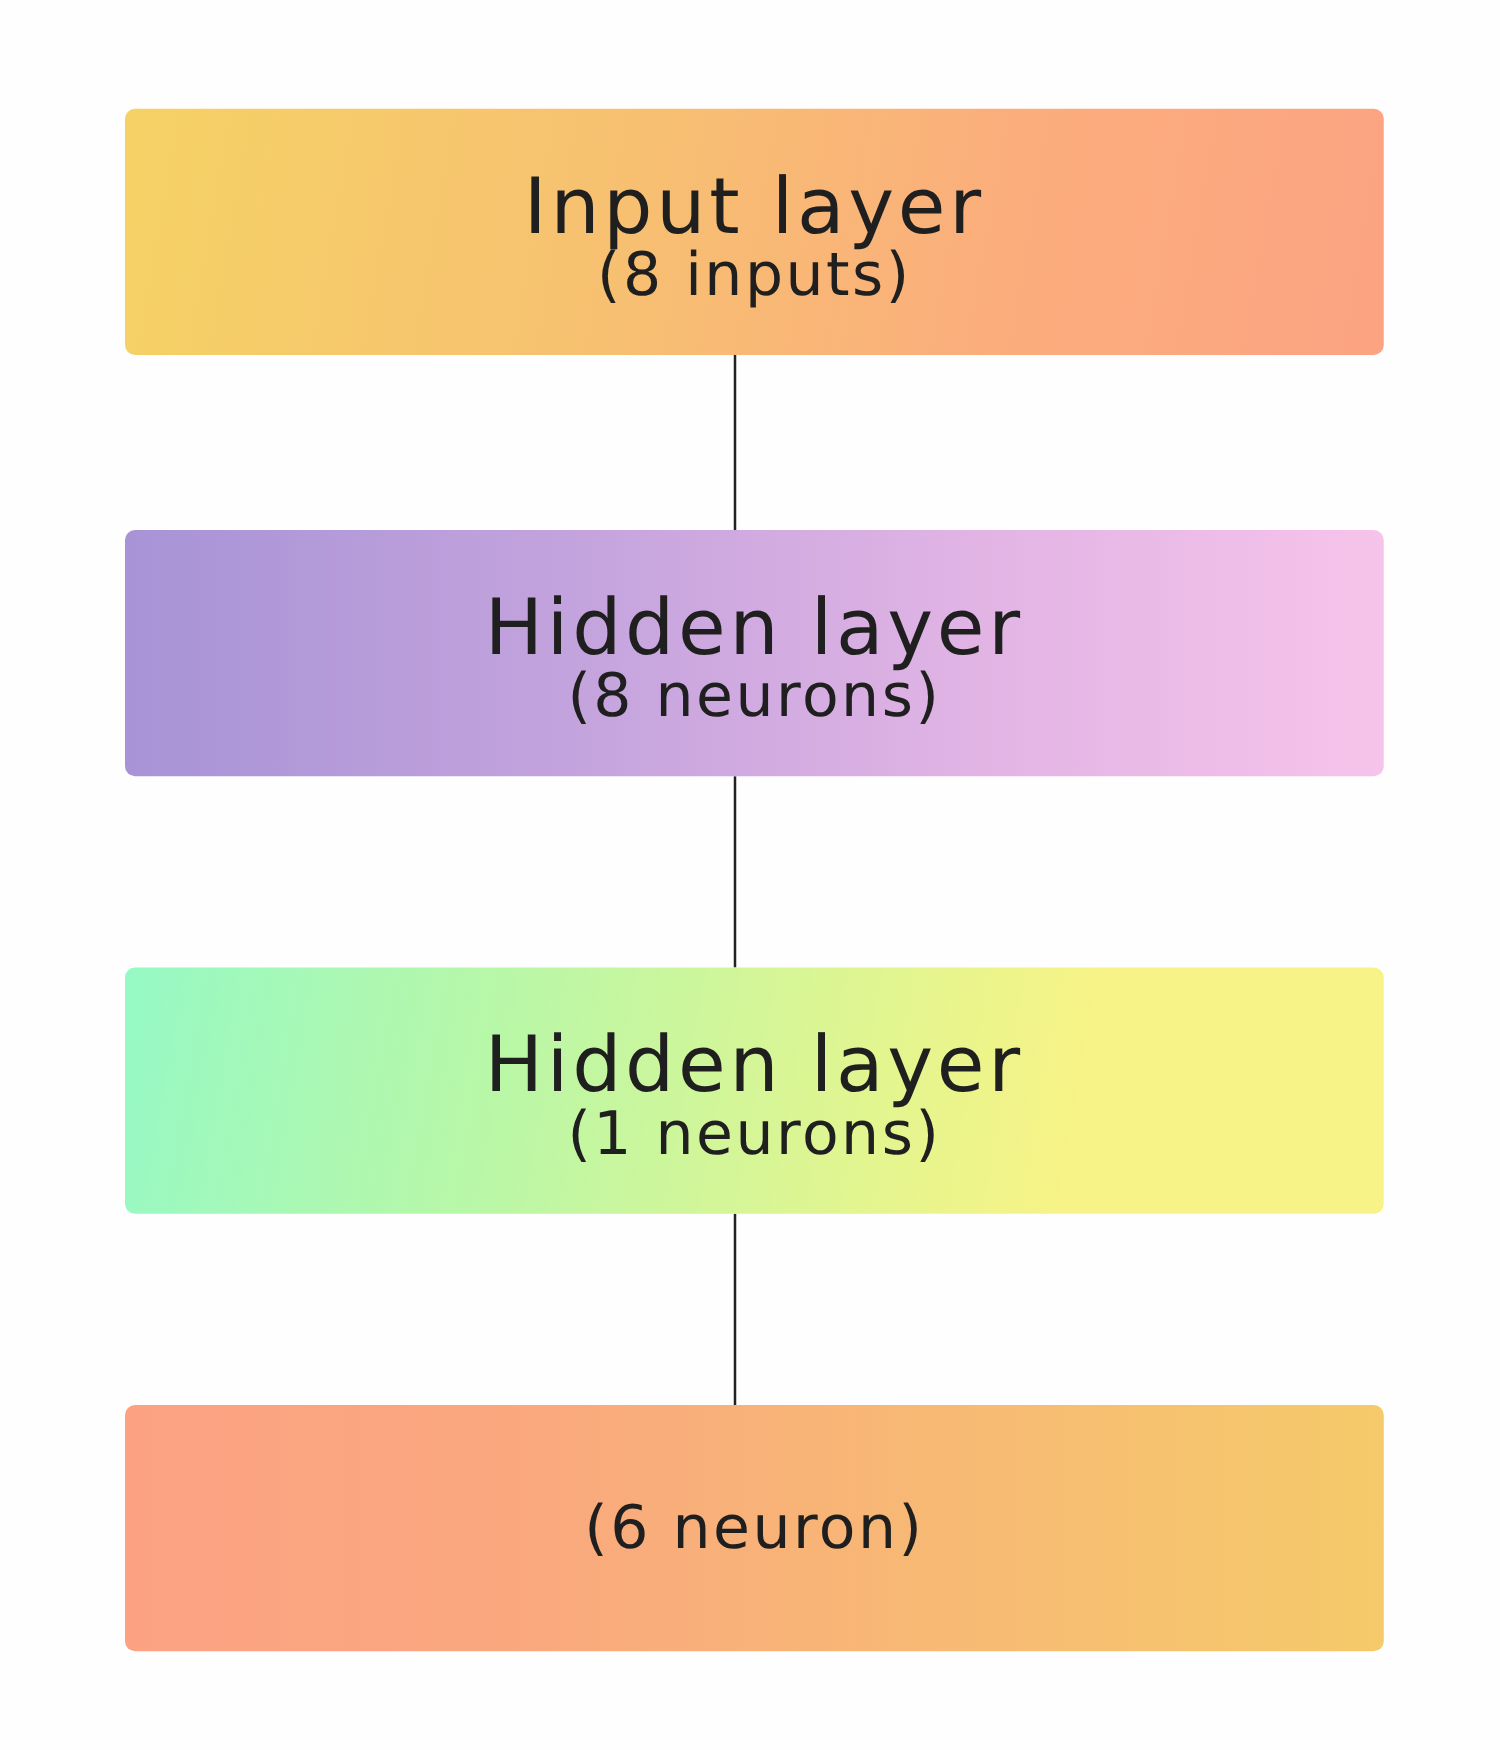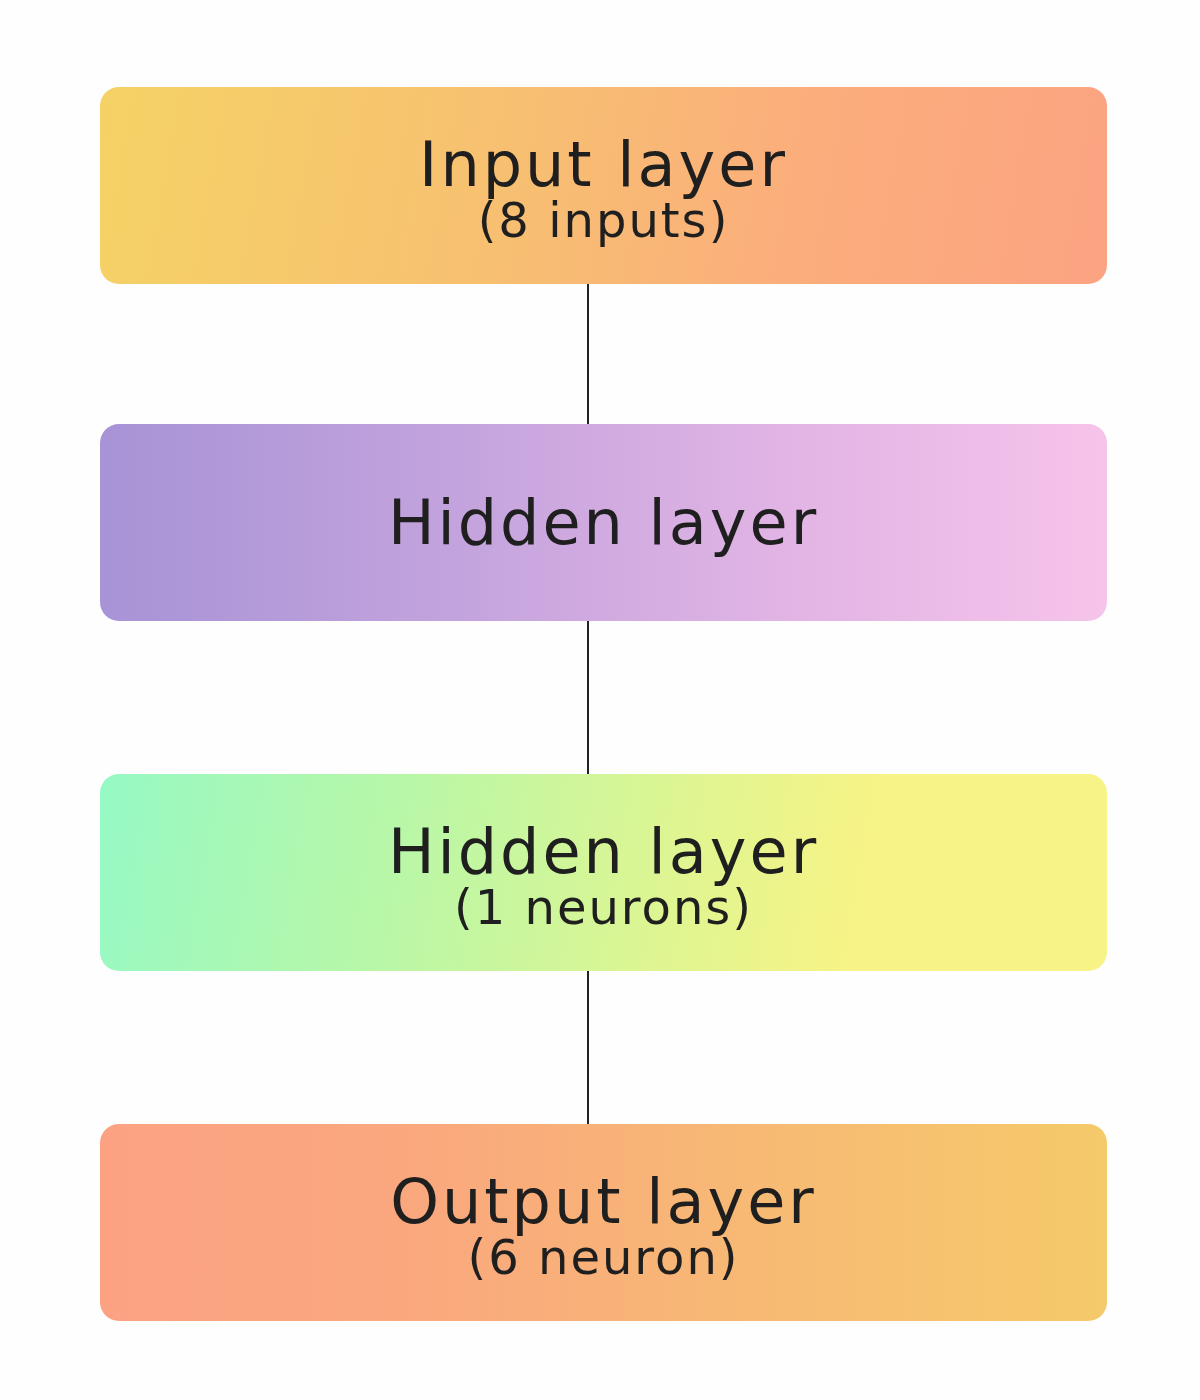--- a/index.html
+++ b/index.html
@@ -1,17 +1,17 @@
 <!DOCTYPE html>
 <html><head>
 <meta charset="utf-8">
 <style>
   html,body{margin:0;padding:0;background:#fefefe;}
   body{width:1200px;height:1400px;position:relative;overflow:hidden;font-family:"DejaVu Sans","Liberation Sans",sans-serif;}
-  .layer{position:absolute;left:100px;width:1007px;height:197px;border-radius:19px;display:flex;flex-direction:column;align-items:center;justify-content:center;color:#1f1f1f;text-align:right;}
+  .layer{position:absolute;left:100px;width:1007px;height:197px;border-radius:8px;display:flex;flex-direction:column;align-items:center;justify-content:center;color:#1f1f1f;text-align:right;}
   .layer .title{font-size:62px;letter-spacing:3px;line-height:70px;font-weight:400;}
   .layer .sub{font-size:48px;letter-spacing:2px;line-height:44px;margin-top:-2px;}
   .l1{top:87px;background:linear-gradient(100deg,#f5d265 0%,#f7c071 40%,#fbad7c 70%,#fca382 100%);}
   .l2{top:424px;background:linear-gradient(90deg,#a793d6 0%,#c3a3dd 35%,#e3b5e5 70%,#f6c3ea 100%);}
   .l3{top:774px;background:linear-gradient(100deg,#96f9c4 0%,#b9f7a7 30%,#e3f58f 60%,#f7f386 75%,#f7f386 100%);}
   .l4{top:1124px;background:linear-gradient(90deg,#fca283 0%,#faa77e 30%,#f7bc73 70%,#f5ca6a 100%);}
   .conn{position:absolute;left:587px;width:2px;background:#222;}
 </style>
 </head>
 <body>
@@ -20,23 +20,23 @@
 <div class="conn" style="top:621px;height:153px;"></div>
 <div class="conn" style="top:971px;height:153px;"></div>
 
 <div class="layer l1">
   <div class="title">Input layer</div>
   <div class="sub">(8 inputs)</div>
 </div>
 
 <div class="layer l2">
   <div class="title">Hidden layer</div>
+  <div class="sub">(8 neurons)</div>
 </div>
 
 <div class="layer l3">
   <div class="title">Hidden layer</div>
   <div class="sub">(1 neurons)</div>
 </div>
 
 <div class="layer l4">
-  <div class="title">Output layer</div>
   <div class="sub">(6 neuron)</div>
 </div>
 
 </body></html>

